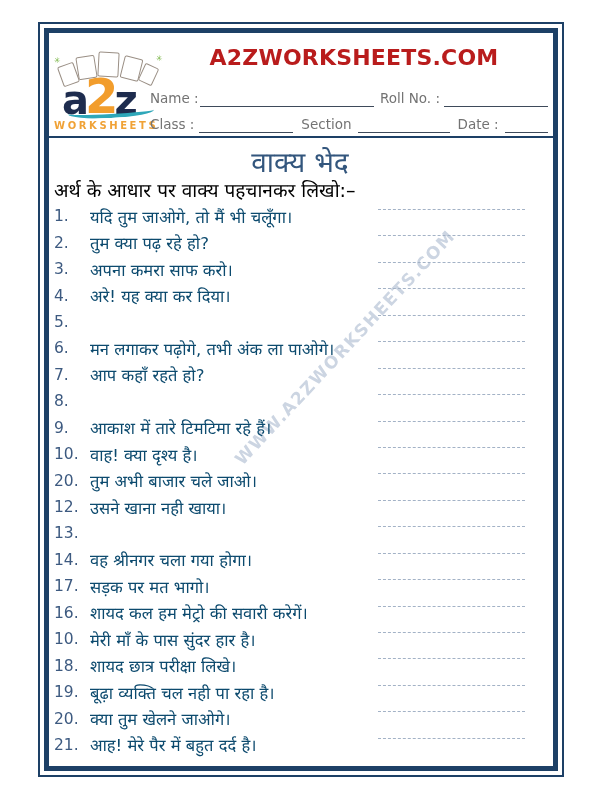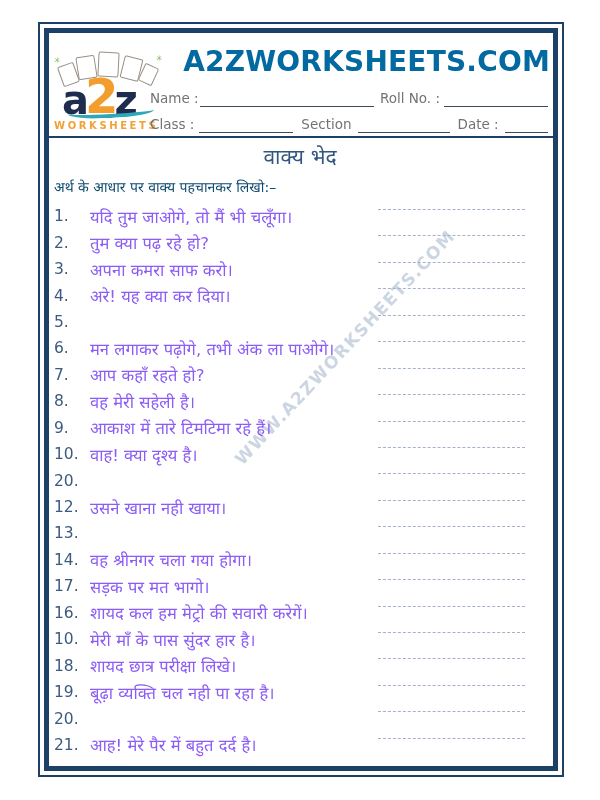--- a/index.html
+++ b/index.html
@@ -21,41 +21,41 @@
   .sparkle { position:absolute; color:#7ab648; font-size:8px; }
   .sp1 { left:2px; top:6px; } .sp2 { left:104px; top:4px; }
   .a2z { position:absolute; left:10px; top:22px; display:flex; align-items:flex-end; font-weight:800; letter-spacing:-2px; line-height:1; }
   .a2z .la { color:#1e2c4e; font-size:40px; }
   .a2z .l2 { color:#f29d2c; font-size:48px; margin:0 -2px; }
   .a2z .lz { color:#1e2c4e; font-size:40px; }
   .swoosh { position:absolute; left:16px; top:56px; width:86px; height:12px; border-bottom:4px solid #2ea7b9; border-radius:50%; transform:rotate(-3deg); }
   .logo-caption { position:absolute; left:2px; top:70px; width:116px; font-size:10px; font-weight:700; letter-spacing:2.6px; color:#f0a236; }
 
   
-  .site-title { position:absolute; left:158px; top:45px; width:392px; text-align:right; font-size:28px; font-weight:800; color:#0369a1; letter-spacing:0.2px; }
+  .site-title { position:absolute; left:158px; top:45px; width:392px; text-align:center; font-size:22px; font-weight:800; color:#b91c1c; letter-spacing:0.2px; }
   .hrow { position:absolute; display:flex; align-items:flex-end; font-size:13.5px; color:#737373; }
   .hrow-1 { left:150px; top:90px;  width:398px; }
   .hrow-2 { left:150px; top:116px; width:398px; }
   .hlabel { white-space:nowrap; padding-bottom:1px; }
   .uline { border-bottom:1.2px solid #3e4a5a; height:15px; }
   .u-name { flex:1; margin:0 6px 0 1px; }
   .u-roll { width:104px; margin-left:4px; }
   .u-class { width:94px; margin:0 8px 0 5px; }
   .u-section { width:92px; margin:0 8px 0 6px; }
   .u-date { flex:1; margin-left:6px; }
   .header-divider { position:absolute; left:49px; top:136px; width:506px; border-top:2px solid #1d4066; }
 
   
-  .ws-title { position:absolute; left:0; top:142px; width:600px; text-align:center; font-size:21px; color:#33567d; }
-  .instruction { position:absolute; left:54px; top:177px; font-size:14px; color:#0c4a6e; }
+  .ws-title { position:absolute; left:0; top:142px; width:600px; text-align:center; font-size:28px; color:#33567d; }
+  .instruction { position:absolute; left:54px; top:177px; font-size:19px; color:#000000; }
 
   .list { position:absolute; left:54px; top:203px; width:502px; z-index:1; }
   .row { position:relative; height:26.45px; display:flex; align-items:center; }
   .num { width:36px; font-size:15.5px; color:#3d5a80; flex:none; }
-  .sentence { font-size:16.5px; color:#8b5cf6; white-space:nowrap; }
+  .sentence { font-size:16.5px; color:#0c4a6e; white-space:nowrap; }
   .blank { position:absolute; left:324px; top:6px; width:147px; border-top:1.5px dashed #a3b2c6; }
 
   
   .watermark { position:absolute; left:238px; top:452px; transform:rotate(-47deg); transform-origin:left center; font-size:17px; font-weight:600; letter-spacing:1.5px; color:#ccd5e2; z-index:0; white-space:nowrap; }
 </style>
 </head>
 <body>
 
 <div class="page">
 
@@ -142,38 +142,38 @@
     </div>
 
     <div class="row">
       <span class="num">7.</span>
       <span class="sentence">आप कहाँ रहते हो?</span>
       <span class="blank"></span>
     </div>
 
     <div class="row">
       <span class="num">8.</span>
-      <span class="sentence">वह मेरी सहेली है।</span>
       <span class="blank"></span>
     </div>
 
     <div class="row">
       <span class="num">9.</span>
       <span class="sentence">आकाश में तारे टिमटिमा रहे हैं।</span>
       <span class="blank"></span>
     </div>
 
     <div class="row">
       <span class="num">10.</span>
       <span class="sentence">वाह! क्या दृश्य है।</span>
       <span class="blank"></span>
     </div>
 
     <div class="row">
       <span class="num">20.</span>
+      <span class="sentence">तुम अभी बाजार चले जाओ।</span>
       <span class="blank"></span>
     </div>
 
     <div class="row">
       <span class="num">12.</span>
       <span class="sentence">उसने खाना नही खाया।</span>
       <span class="blank"></span>
     </div>
 
     <div class="row">
@@ -212,20 +212,21 @@
     </div>
 
     <div class="row">
       <span class="num">19.</span>
       <span class="sentence">बूढ़ा व्यक्ति चल नही पा रहा है।</span>
       <span class="blank"></span>
     </div>
 
     <div class="row">
       <span class="num">20.</span>
+      <span class="sentence">क्या तुम खेलने जाओगे।</span>
       <span class="blank"></span>
     </div>
 
     <div class="row">
       <span class="num">21.</span>
       <span class="sentence">आह! मेरे पैर में बहुत दर्द है।</span>
       <span class="blank"></span>
     </div>
   </div>
 

